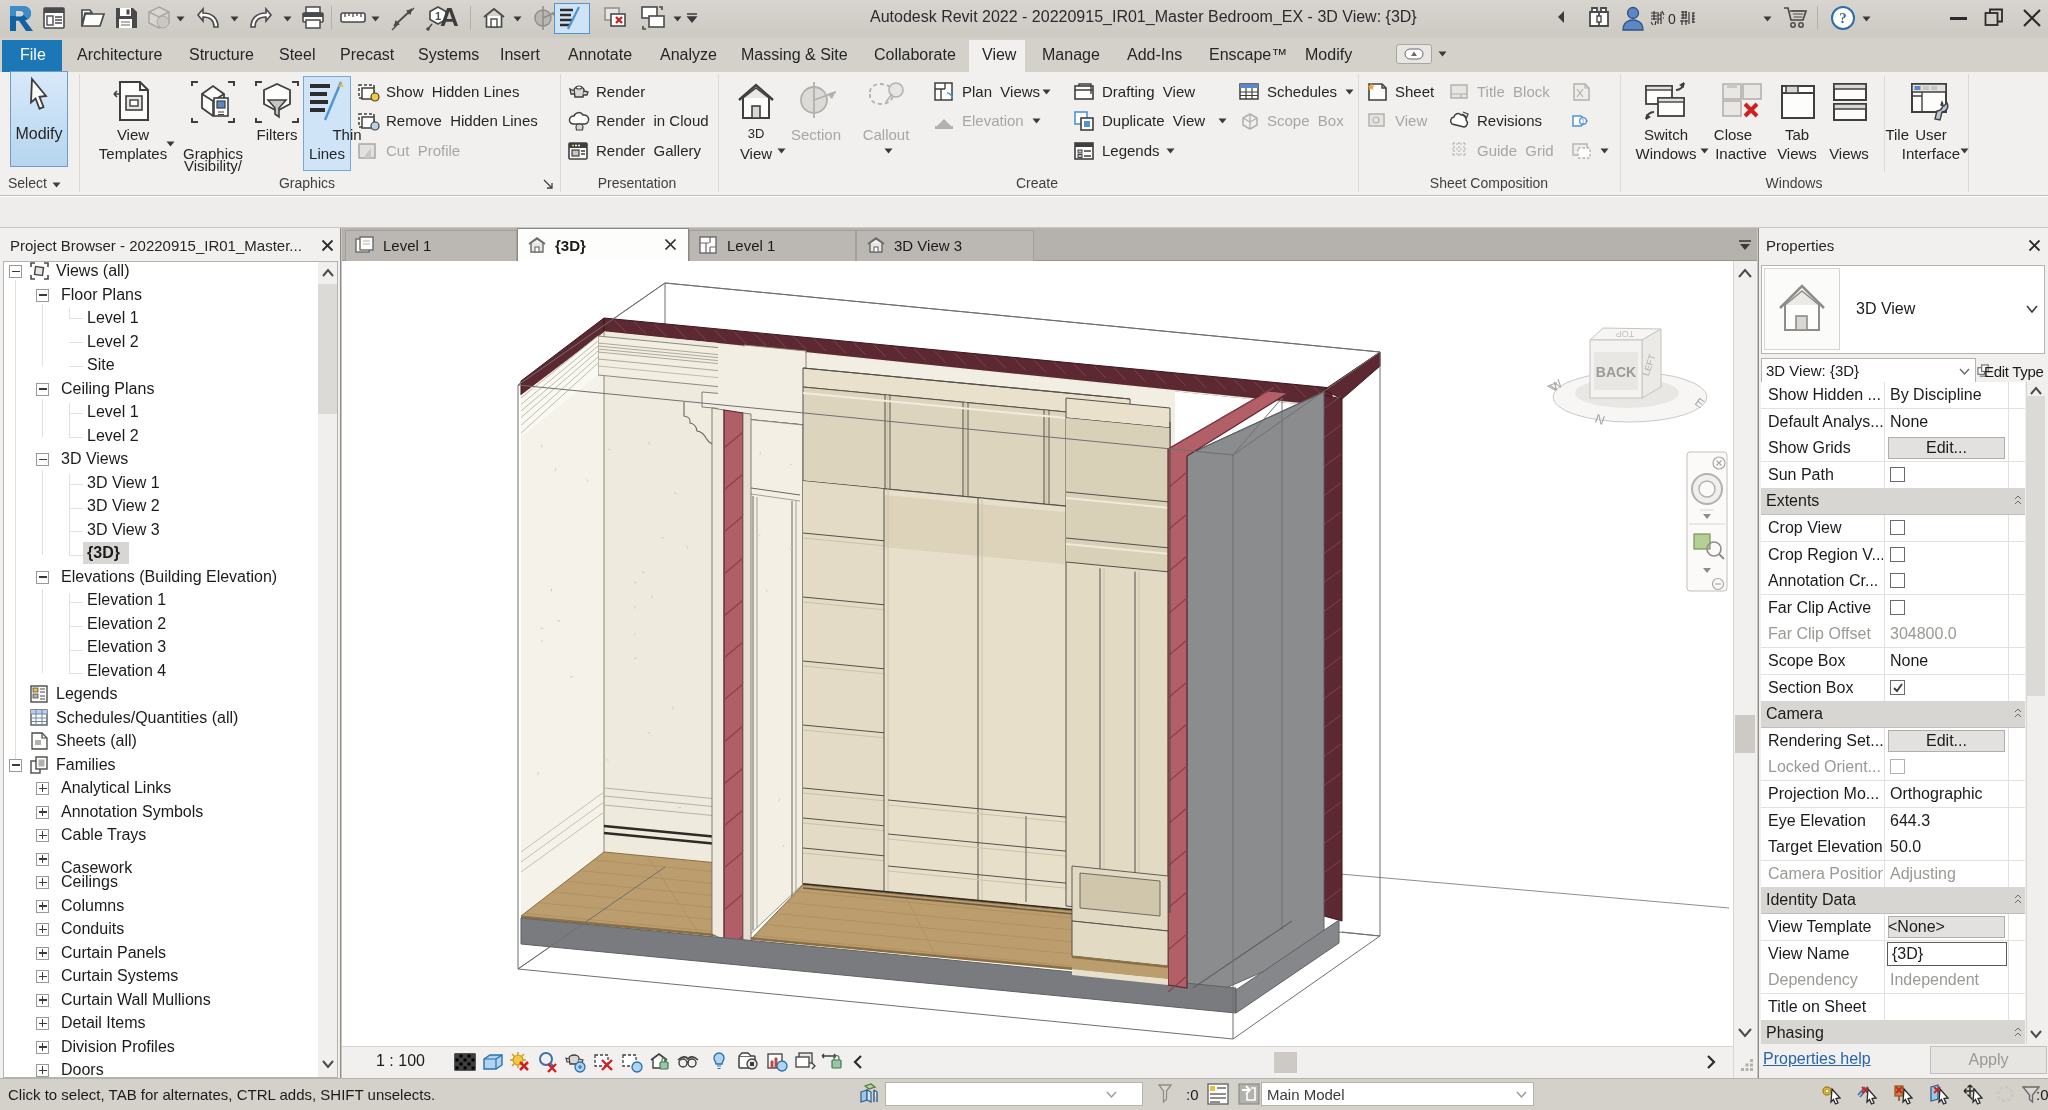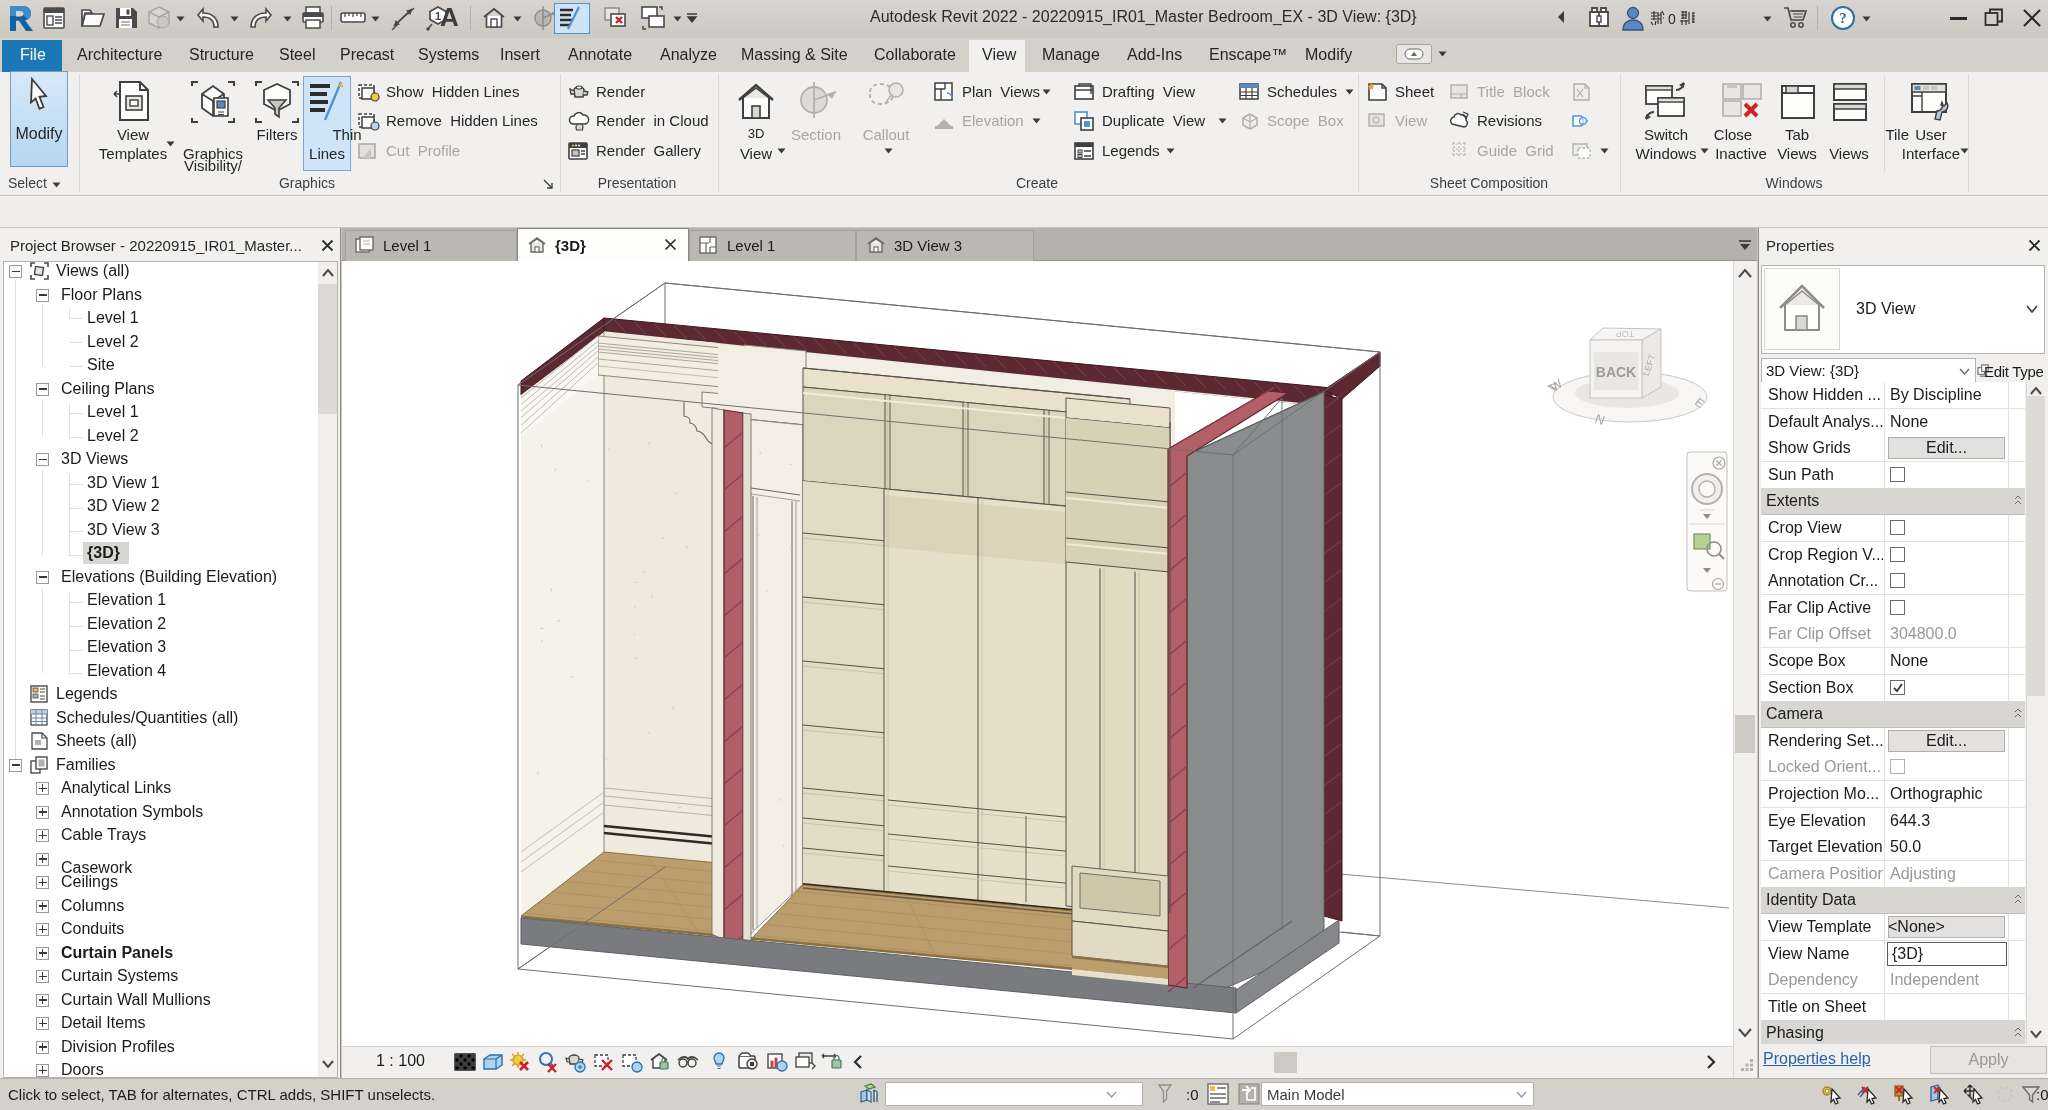--- a/index.html
+++ b/index.html
@@ -581,21 +581,21 @@
 <div class="abs" style="left:38.5px;top:905.0px;width:8px;height:1.6px;background:#3a3a3a;"></div>
 <div class="abs" style="left:41.7px;top:901.8px;width:1.6px;height:8px;background:#3a3a3a;"></div>
 <div class="t" style="left:61px;top:896.5px;font-size:16px;font-weight:normal;color:#1b1b1b;">Columns</div>
 <div class="abs" style="left:36px;top:923.0px;width:13px;height:13px;background:#fff;border:1px solid #9a989a;"></div>
 <div class="abs" style="left:38.5px;top:928.5px;width:8px;height:1.6px;background:#3a3a3a;"></div>
 <div class="abs" style="left:41.7px;top:925.3px;width:1.6px;height:8px;background:#3a3a3a;"></div>
 <div class="t" style="left:61px;top:920.0px;font-size:16px;font-weight:normal;color:#1b1b1b;">Conduits</div>
 <div class="abs" style="left:36px;top:946.5px;width:13px;height:13px;background:#fff;border:1px solid #9a989a;"></div>
 <div class="abs" style="left:38.5px;top:952.0px;width:8px;height:1.6px;background:#3a3a3a;"></div>
 <div class="abs" style="left:41.7px;top:948.8px;width:1.6px;height:8px;background:#3a3a3a;"></div>
-<div class="t" style="left:61px;top:943.5px;font-size:16px;font-weight:bold;color:#1b1b1b;">Curtain Panels</div>
+<div class="t" style="left:61px;top:943.5px;font-size:16px;font-weight:normal;color:#1b1b1b;">Curtain Panels</div>
 <div class="abs" style="left:36px;top:970.0px;width:13px;height:13px;background:#fff;border:1px solid #9a989a;"></div>
 <div class="abs" style="left:38.5px;top:975.5px;width:8px;height:1.6px;background:#3a3a3a;"></div>
 <div class="abs" style="left:41.7px;top:972.3px;width:1.6px;height:8px;background:#3a3a3a;"></div>
 <div class="t" style="left:61px;top:967.0px;font-size:16px;font-weight:normal;color:#1b1b1b;">Curtain Systems</div>
 <div class="abs" style="left:36px;top:993.5px;width:13px;height:13px;background:#fff;border:1px solid #9a989a;"></div>
 <div class="abs" style="left:38.5px;top:999.0px;width:8px;height:1.6px;background:#3a3a3a;"></div>
 <div class="abs" style="left:41.7px;top:995.8px;width:1.6px;height:8px;background:#3a3a3a;"></div>
 <div class="t" style="left:61px;top:990.5px;font-size:16px;font-weight:normal;color:#1b1b1b;">Curtain Wall Mullions</div>
 <div class="abs" style="left:36px;top:1017.0px;width:13px;height:13px;background:#fff;border:1px solid #9a989a;"></div>
 <div class="abs" style="left:38.5px;top:1022.5px;width:8px;height:1.6px;background:#3a3a3a;"></div>

